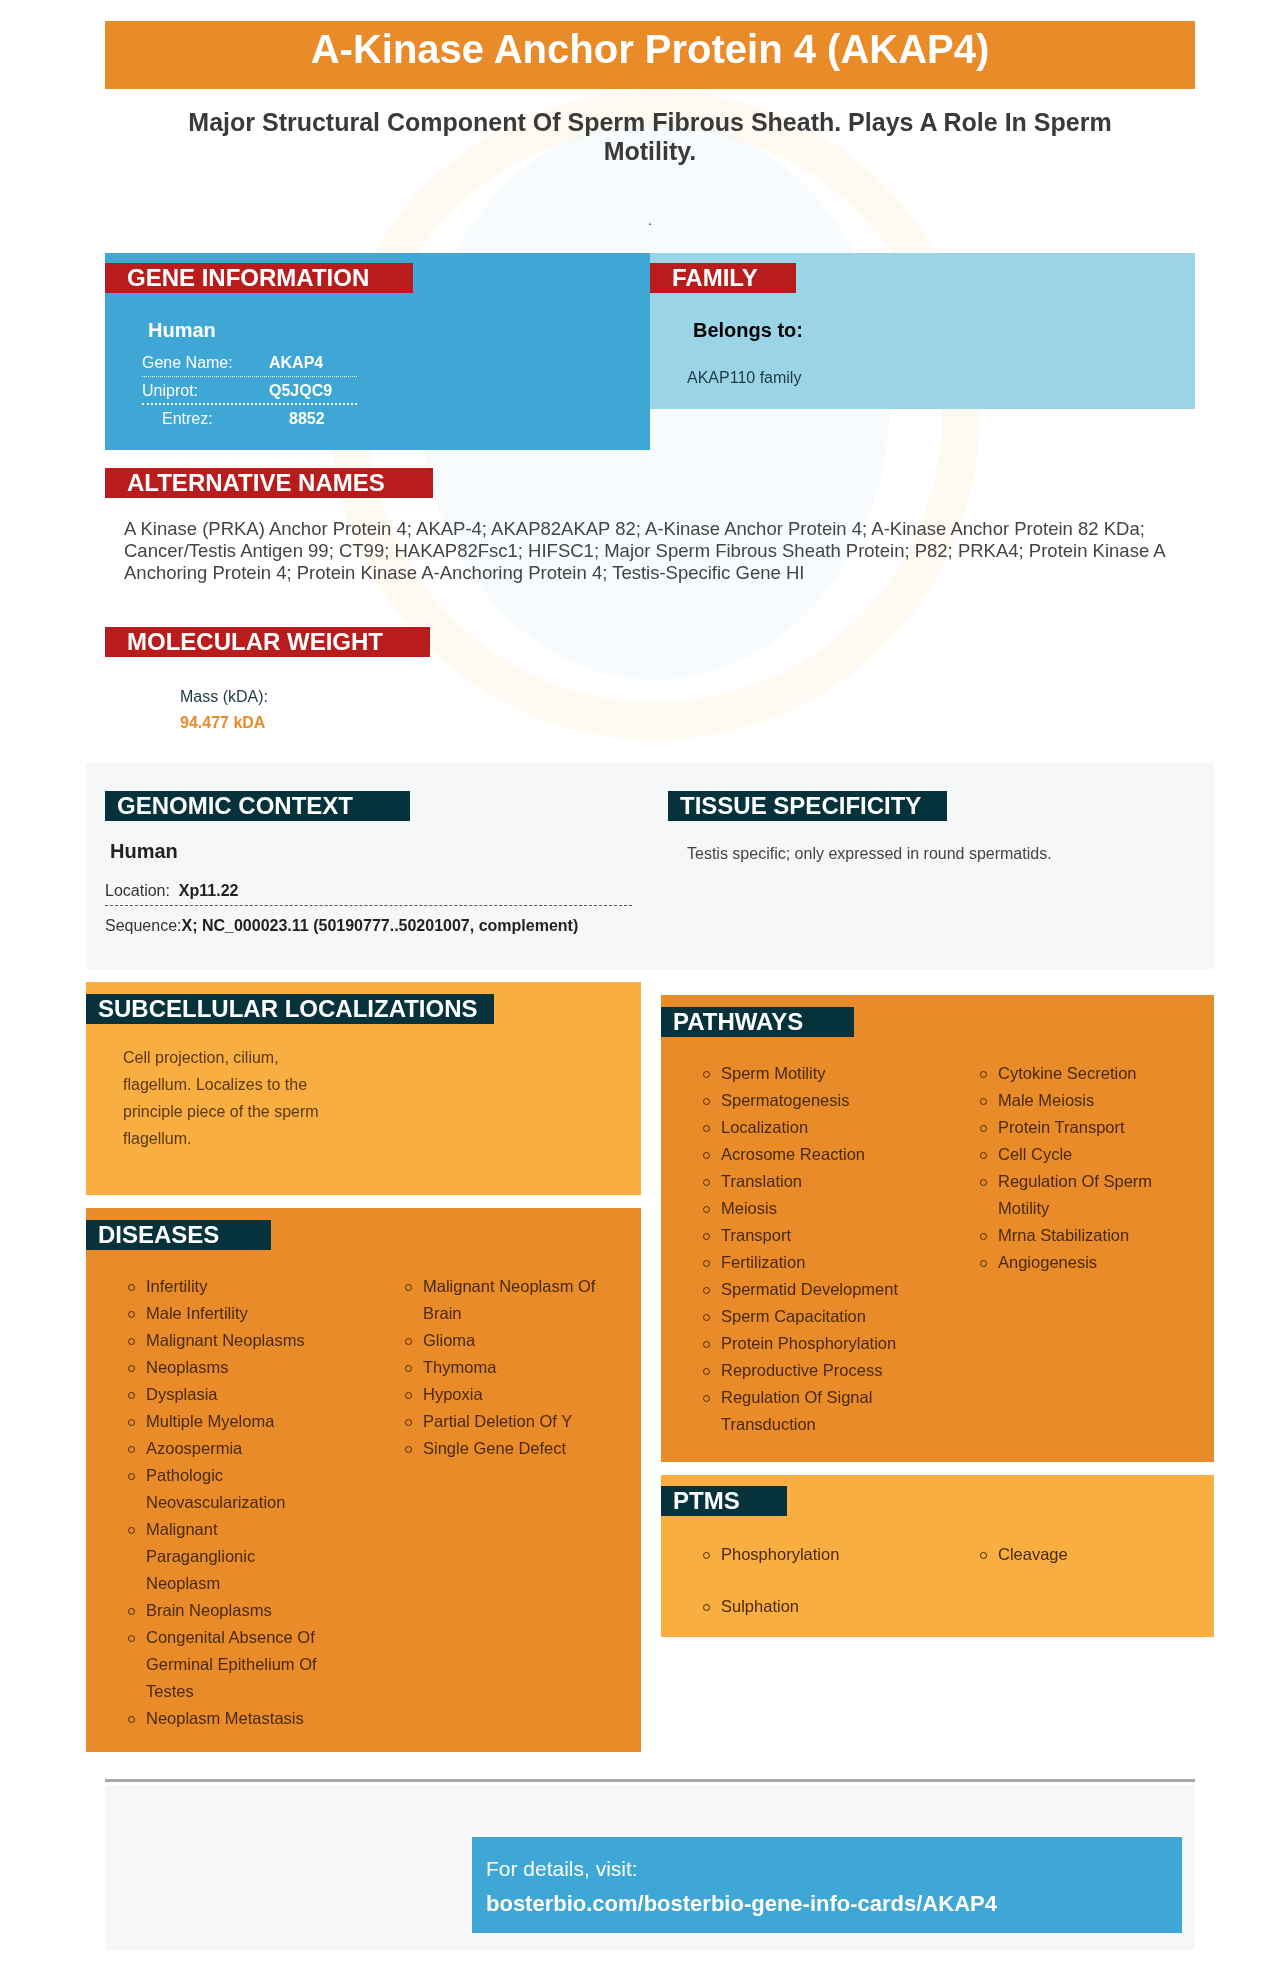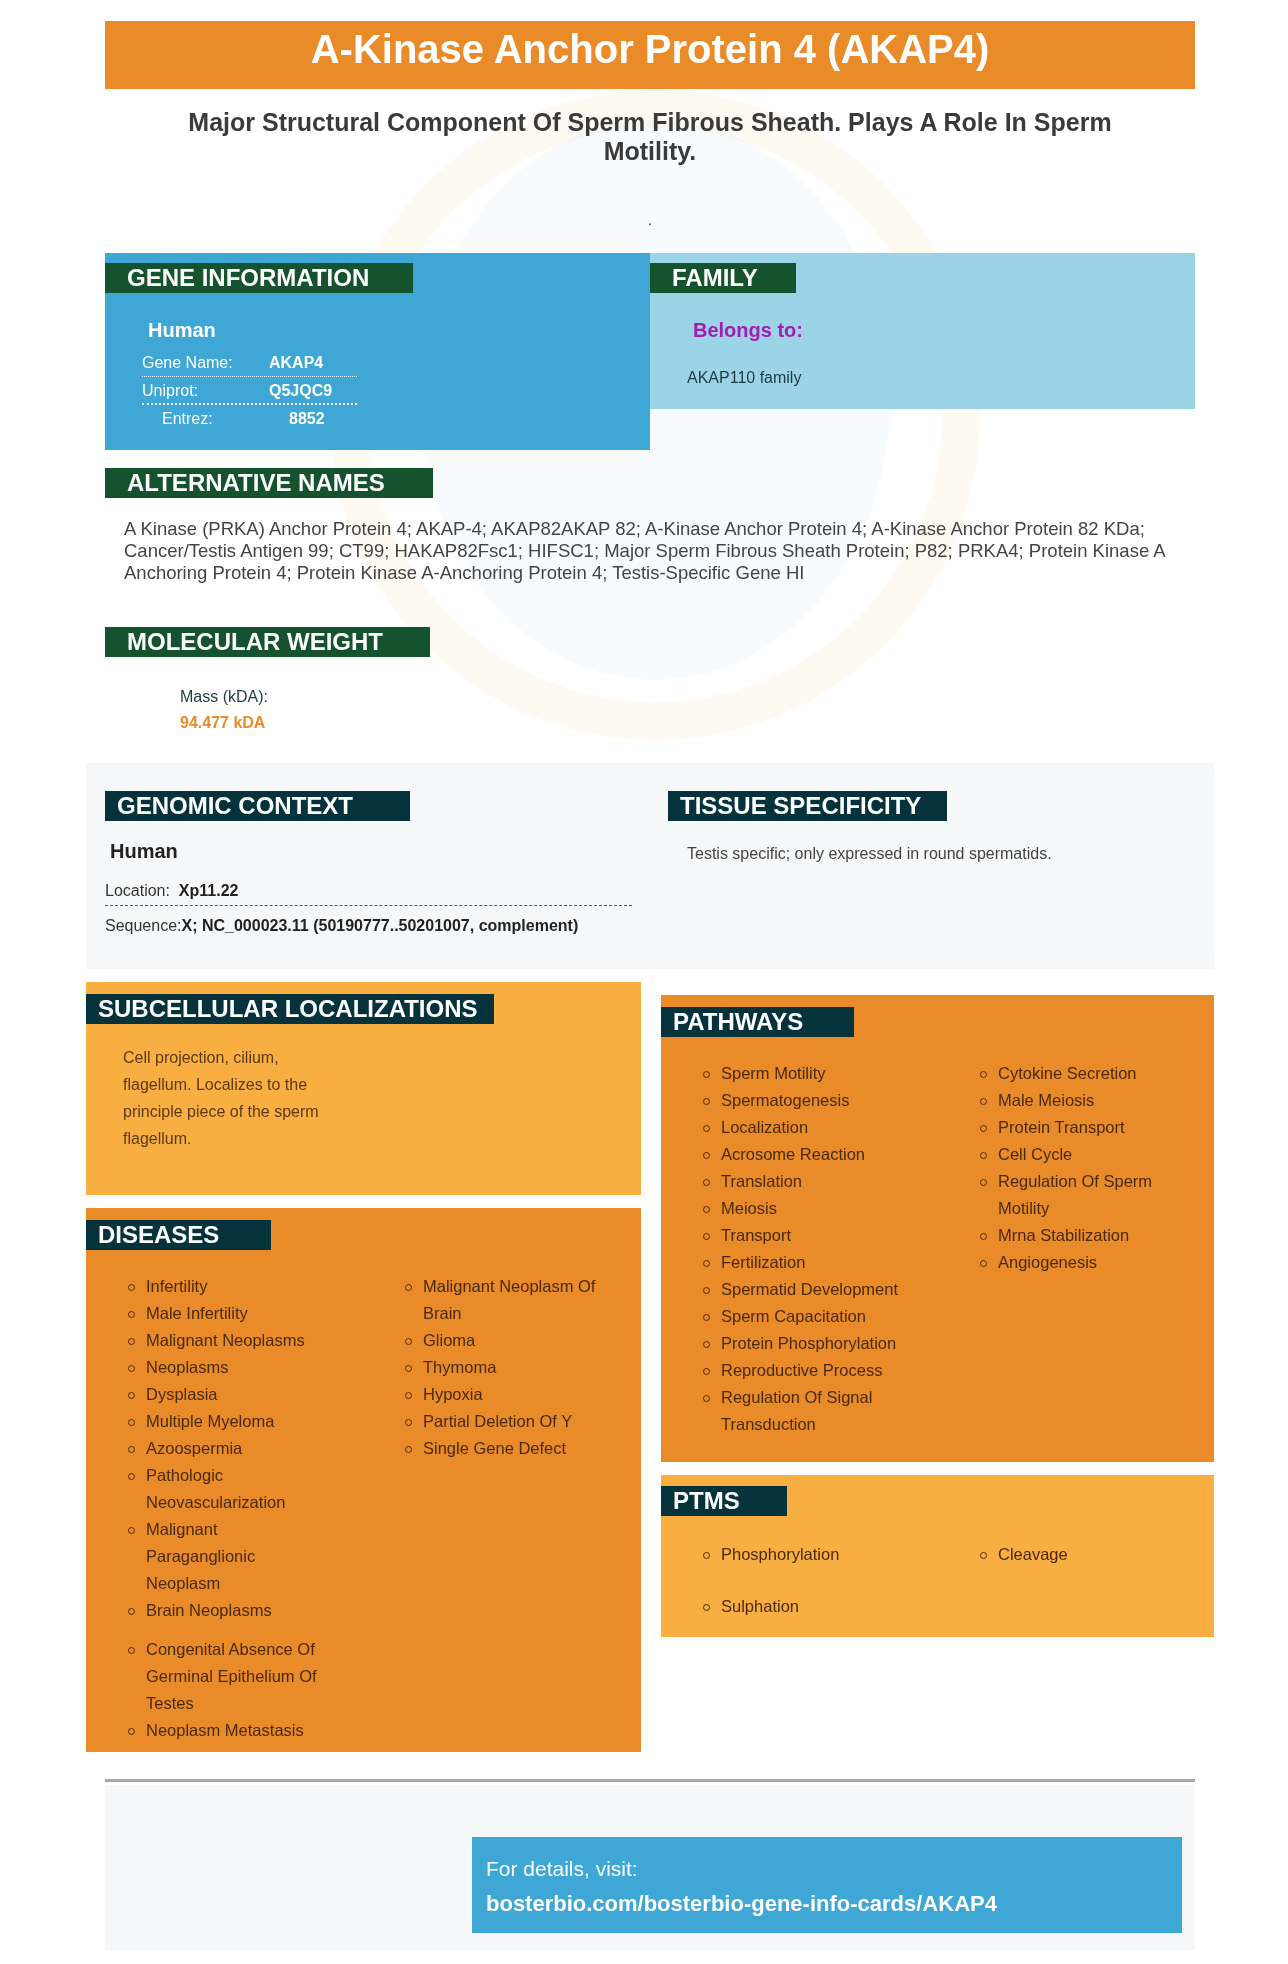--- a/index.html
+++ b/index.html
@@ -11,37 +11,37 @@
     border: 38px solid rgba(250, 214, 150, 0.12); }
   .watermark-inner { position: absolute; left: 420px; top: 120px; width: 470px; height: 560px; border-radius: 50%;
     background: rgba(150, 200, 235, 0.08); }
 
   .title-bar { left: 105px; top: 21px; width: 1090px; height: 68px; background: #e98b29;
     color: #fff; font-weight: bold; font-size: 40px; text-align: center; line-height: 56px; }
   .subtitle { left: 150px; top: 108px; width: 1000px; text-align: center; font-weight: bold;
     font-size: 25px; line-height: 29px; color: #3a3a3a; }
   .dot { left: 648px; top: 212px; font-size: 14px; color: #222; }
 
-  .sec-head-orange { position: absolute; background: #14532d; color: #fff; font-weight: bold;
+  .sec-head-orange { position: absolute; background: #b91c1c; color: #fff; font-weight: bold;
     font-size: 24px; line-height: 30px; height: 30px; padding-left: 22px; }
   .sec-head-dark { position: absolute; background: #06323c; color: #fff; font-weight: bold;
     font-size: 24px; line-height: 30px; height: 30px; padding-left: 12px; }
 
   .gene-box { left: 105px; top: 253px; width: 545px; height: 197px; background: #3ea7d6; }
   .family-box { left: 650px; top: 253px; width: 545px; height: 156px; background: #9bd4e7; }
 
   .gene-species { position: absolute; left: 43px; top: 66px; color: #fff; font-weight: bold; font-size: 20px; }
   .gene-row { position: absolute; left: 37px; width: 215px; height: 28px; color: #fff; font-size: 16px; line-height: 28px; }
   .gene-row .k { position: absolute; left: 0; }
   .gene-row .v { position: absolute; left: 127px; font-weight: bold; }
   .gene-row.r1 { top: 96px; border-bottom: 1px dotted #e5f4fb; }
   .gene-row.r2 { top: 124px; border-bottom: 2px dotted #ffffff; }
   .gene-row.r3 { top: 152px; margin-left: 20px; }
 
-  .family-belongs { position: absolute; left: 43px; top: 66px; font-weight: bold; font-size: 20px; color: #a21caf; }
+  .family-belongs { position: absolute; left: 43px; top: 66px; font-weight: bold; font-size: 20px; color: #000000; }
   .family-value { position: absolute; left: 37px; top: 116px; font-size: 16px; color: #1d3a44; }
 
   .alt-text { left: 124px; top: 518px; width: 1050px; font-size: 18.5px; line-height: 22px; color: #444; }
 
   .mass-label { left: 180px; top: 688px; font-size: 16px; color: #1d3a44; }
   .mass-value { left: 180px; top: 714px; font-size: 16px; font-weight: bold; color: #e98b29; }
 
   .context-panel { left: 86px; top: 763px; width: 1128px; height: 206px; background: #f6f7f8; }
   .ctx-species { left: 110px; top: 840px; font-size: 20px; font-weight: bold; color: #222; }
   .ctx-row { left: 105px; width: 527px; font-size: 16px; color: #333; height: 30px; line-height: 30px; }
@@ -132,21 +132,21 @@
     <li>Infertility</li>
     <li>Male Infertility</li>
     <li>Malignant Neoplasms</li>
     <li>Neoplasms</li>
     <li>Dysplasia</li>
     <li>Multiple Myeloma</li>
     <li>Azoospermia</li>
     <li style="width:170px;">Pathologic Neovascularization</li>
     <li style="width:130px;">Malignant Paraganglionic Neoplasm</li>
     <li>Brain Neoplasms</li>
-    <li style="width:200px;margin-top:12px;">Congenital Absence Of Germinal Epithelium Of Testes</li>
+    <li style="width:200px;">Congenital Absence Of Germinal Epithelium Of Testes</li>
     <li>Neoplasm Metastasis</li>
   </ul>
   <ul class="bul" style="left:319px; top:65px; width:210px;">
     <li>Malignant Neoplasm Of Brain</li>
     <li>Glioma</li>
     <li>Thymoma</li>
     <li>Hypoxia</li>
     <li>Partial Deletion Of Y</li>
     <li>Single Gene Defect</li>
   </ul>

